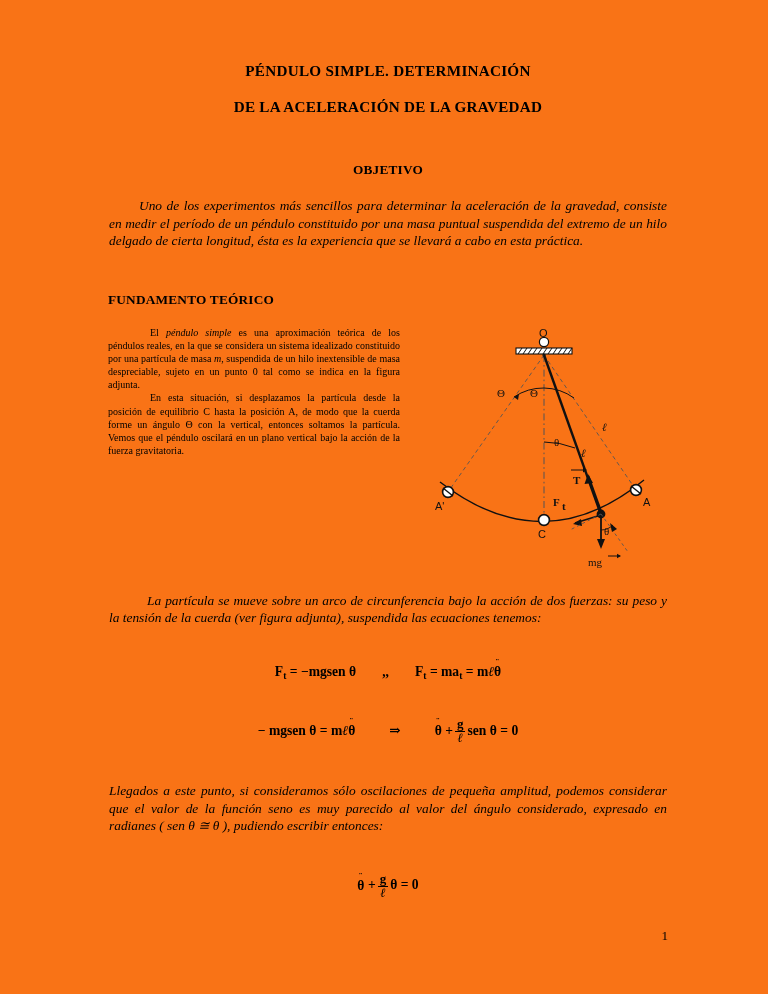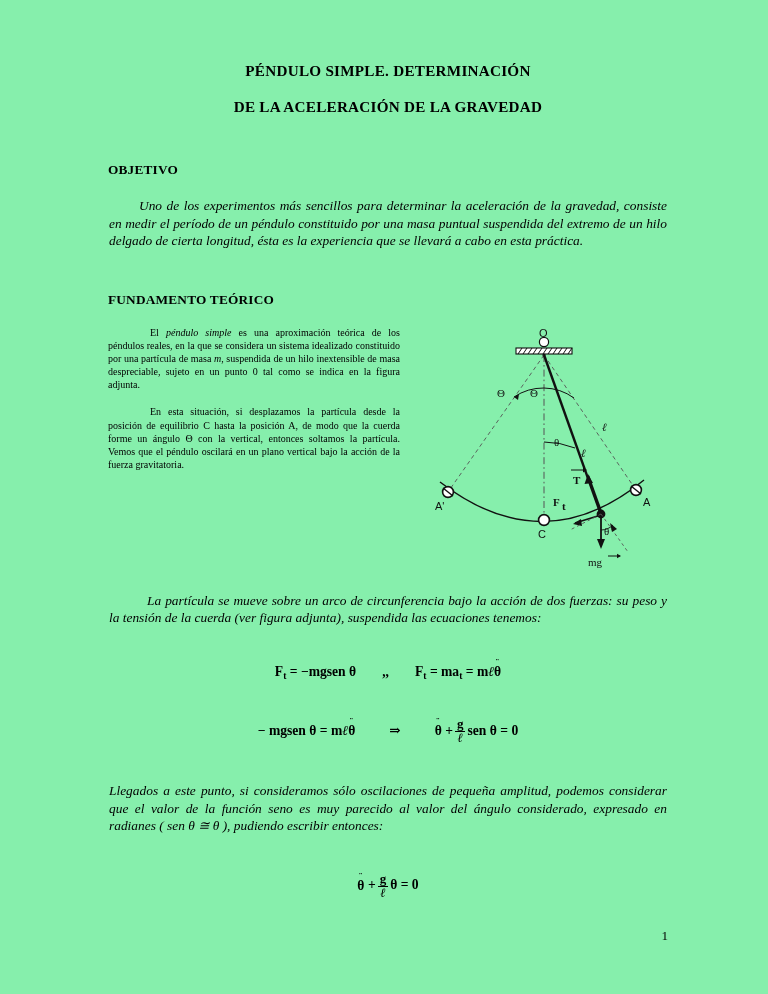--- a/index.html
+++ b/index.html
@@ -9,21 +9,21 @@
     background: #ffffff;
   }
   body {
     font-family: "Liberation Serif", "DejaVu Serif", serif;
     color: #000000;
   }
   .page {
     position: relative;
     width: 768px;
     height: 994px;
-    background: #86efac;
+    background: #f97316;
     box-sizing: border-box;
     padding: 0;
     overflow: hidden;
   }
   .content {
     position: absolute;
     left: 108px;
     top: 0;
     width: 560px;
   }
@@ -38,21 +38,21 @@
   }
   .doc-title .line1 { margin-top: 63px; }
   .doc-title .line2 { margin-top: 21px; }
 
   
   .section-head {
     font-weight: bold;
     font-size: 13.3px;
     letter-spacing: 0.2px;
   }
-  #objetivo-head { margin-top: 48px; }
+  #objetivo-head { margin-top: 48px; text-align: center; }
   #fundamento-head { margin-top: 42px; }
 
   
   p.body {
     font-size: 13.4px;
     line-height: 1.30;
     text-align: justify;
     margin: 1px;
     text-indent: 30px;
     hyphens: none;
@@ -70,21 +70,21 @@
   .col-text {
     width: 292px;
   }
   .col-text p {
     font-size: 10px;
     line-height: 1.315;
     text-align: justify;
     margin: 0;
     text-indent: 42px;
   }
-  .col-text p + p { margin-top: 14px; }
+  .col-text p + p { }
   .figure-wrap {
     position: absolute;
     left: 310px;
     top: -2px;
     width: 252px;
     height: 248px;
   }
   .figure-wrap svg { display: block; }
 
   

